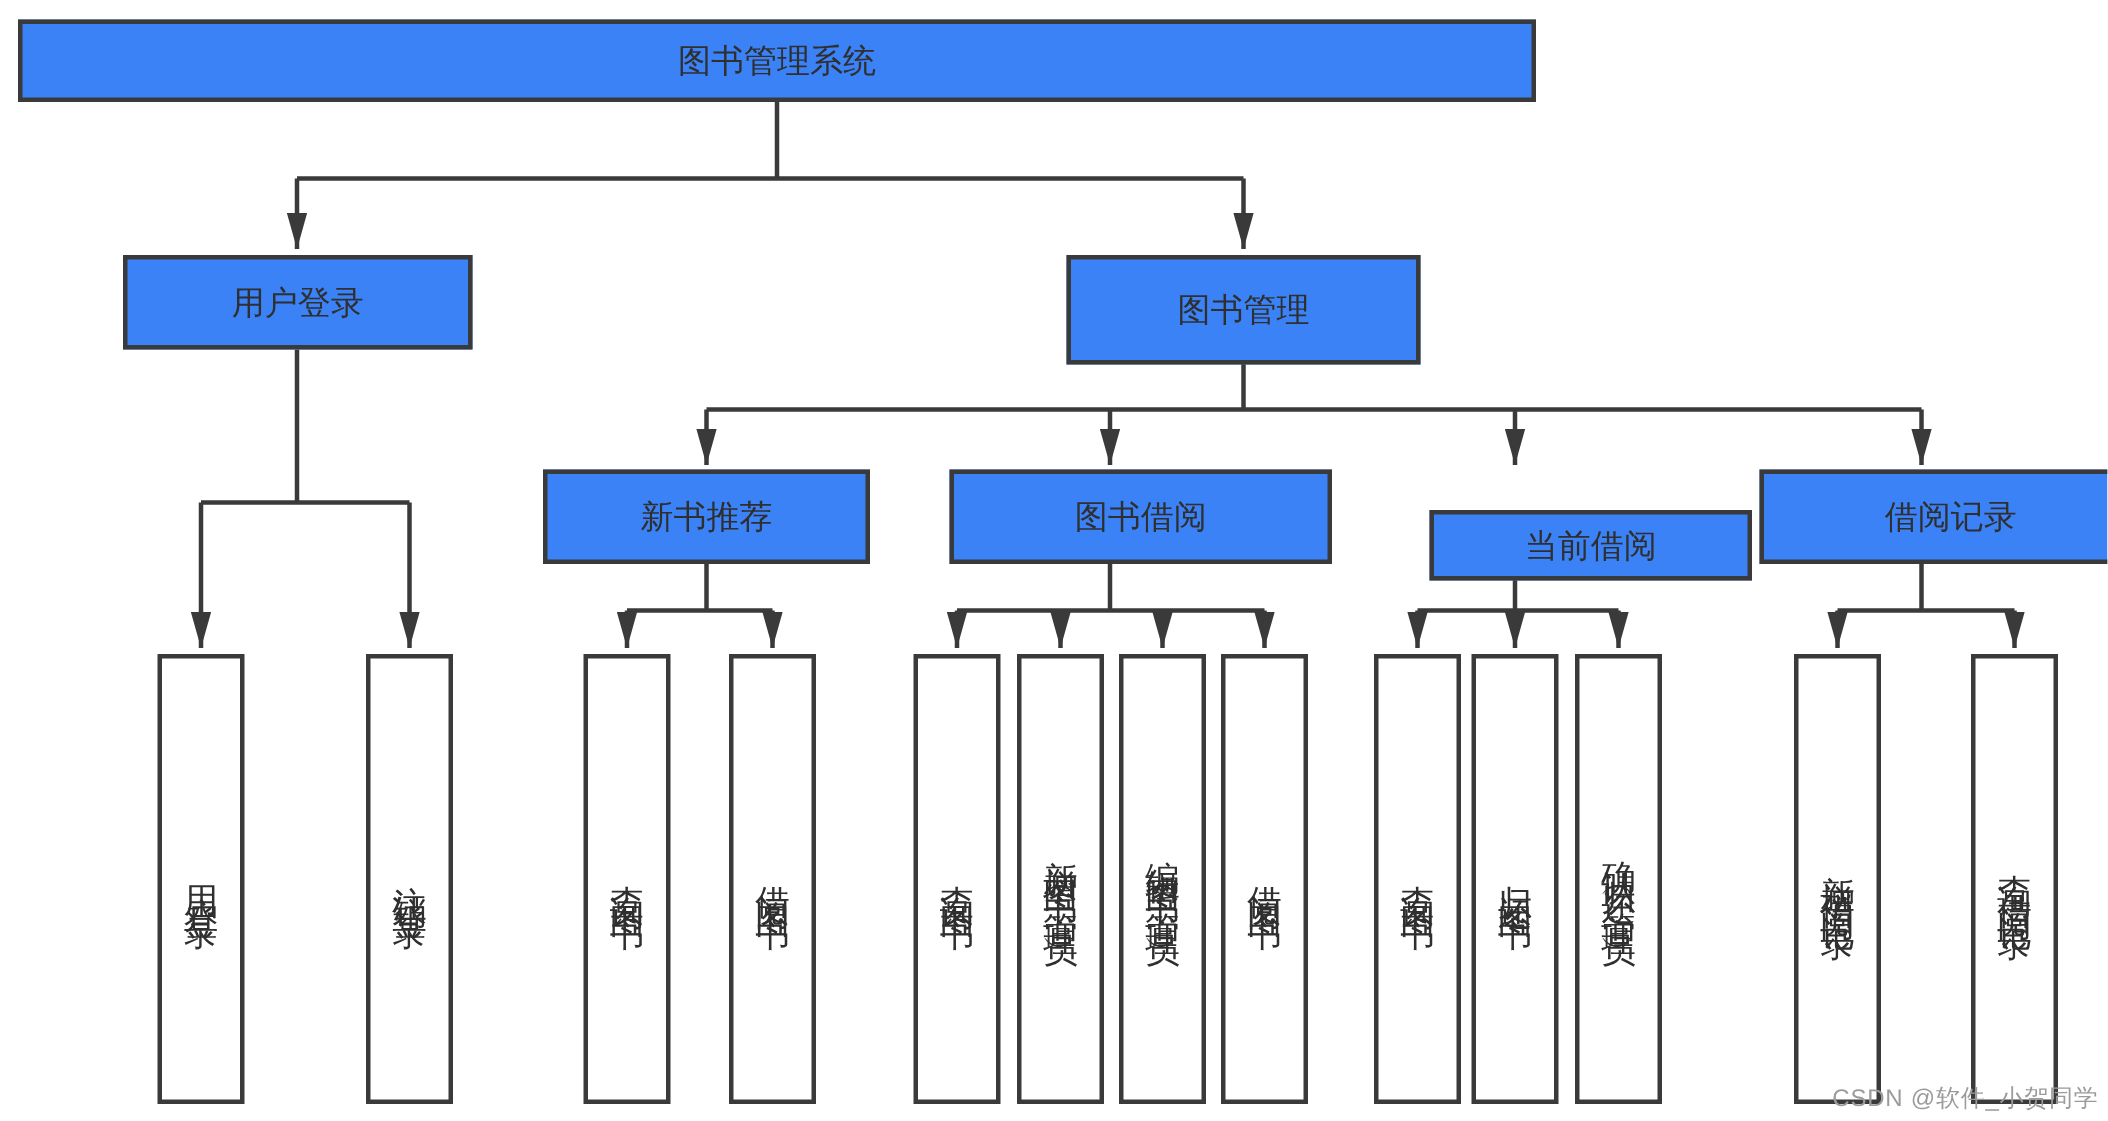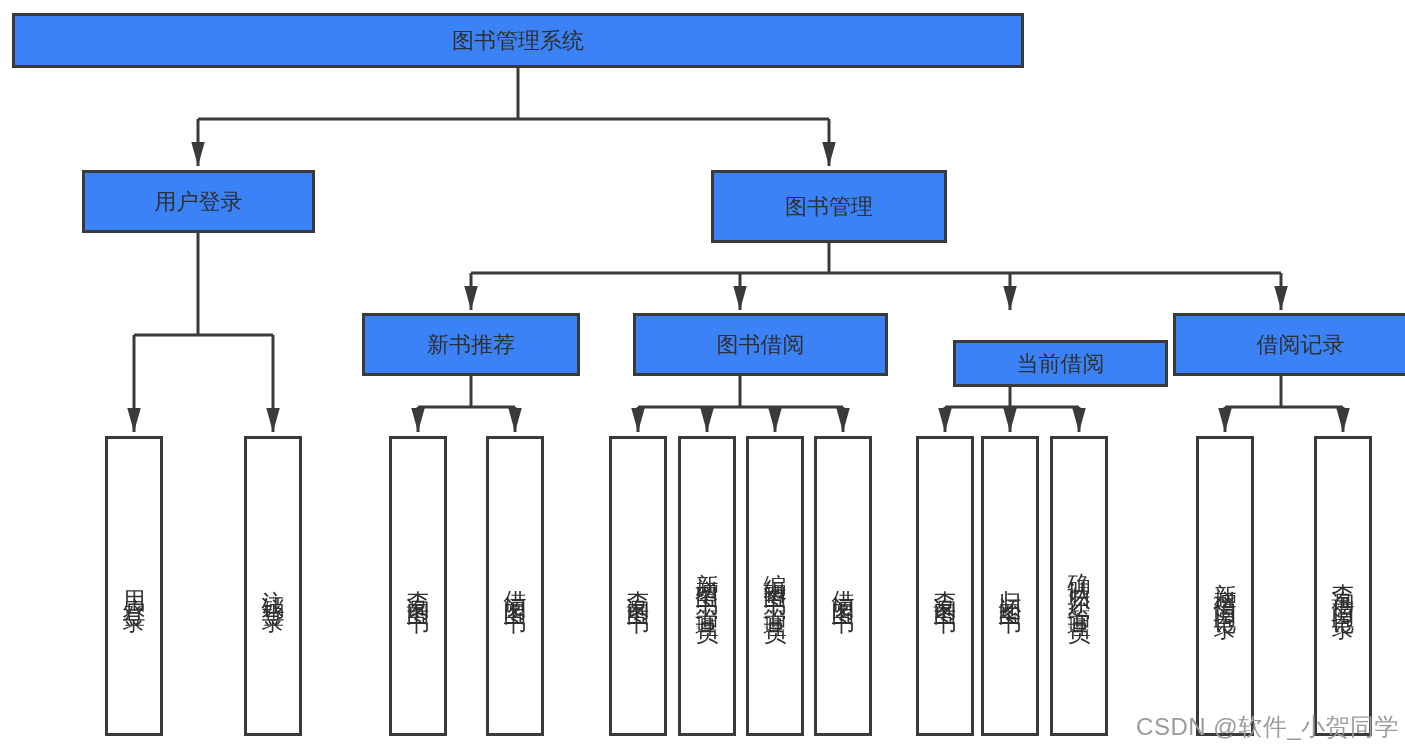--- a/index.html
+++ b/index.html
@@ -39,21 +39,21 @@
     text-orientation:mixed;
     font-size:23px;
     letter-spacing:7px;
     line-height:1;
     white-space:nowrap;
   }
   .watermark{
     position:absolute;
     right:6px;
     bottom:4px;
-    font-size:24px;
+    font-size:16px;
     color:#9b9b9b;
     z-index:3;
     letter-spacing:0.5px;
   }
 </style>
 </head>
 <body>
 
 <div class="canvas">
 

